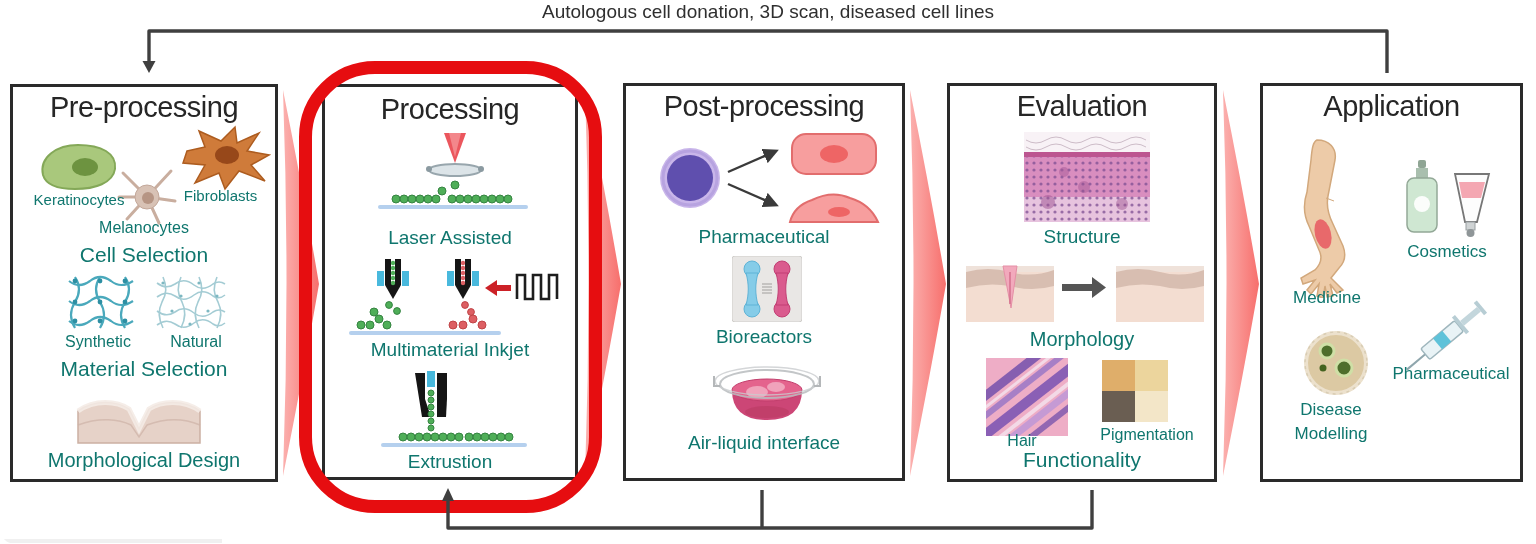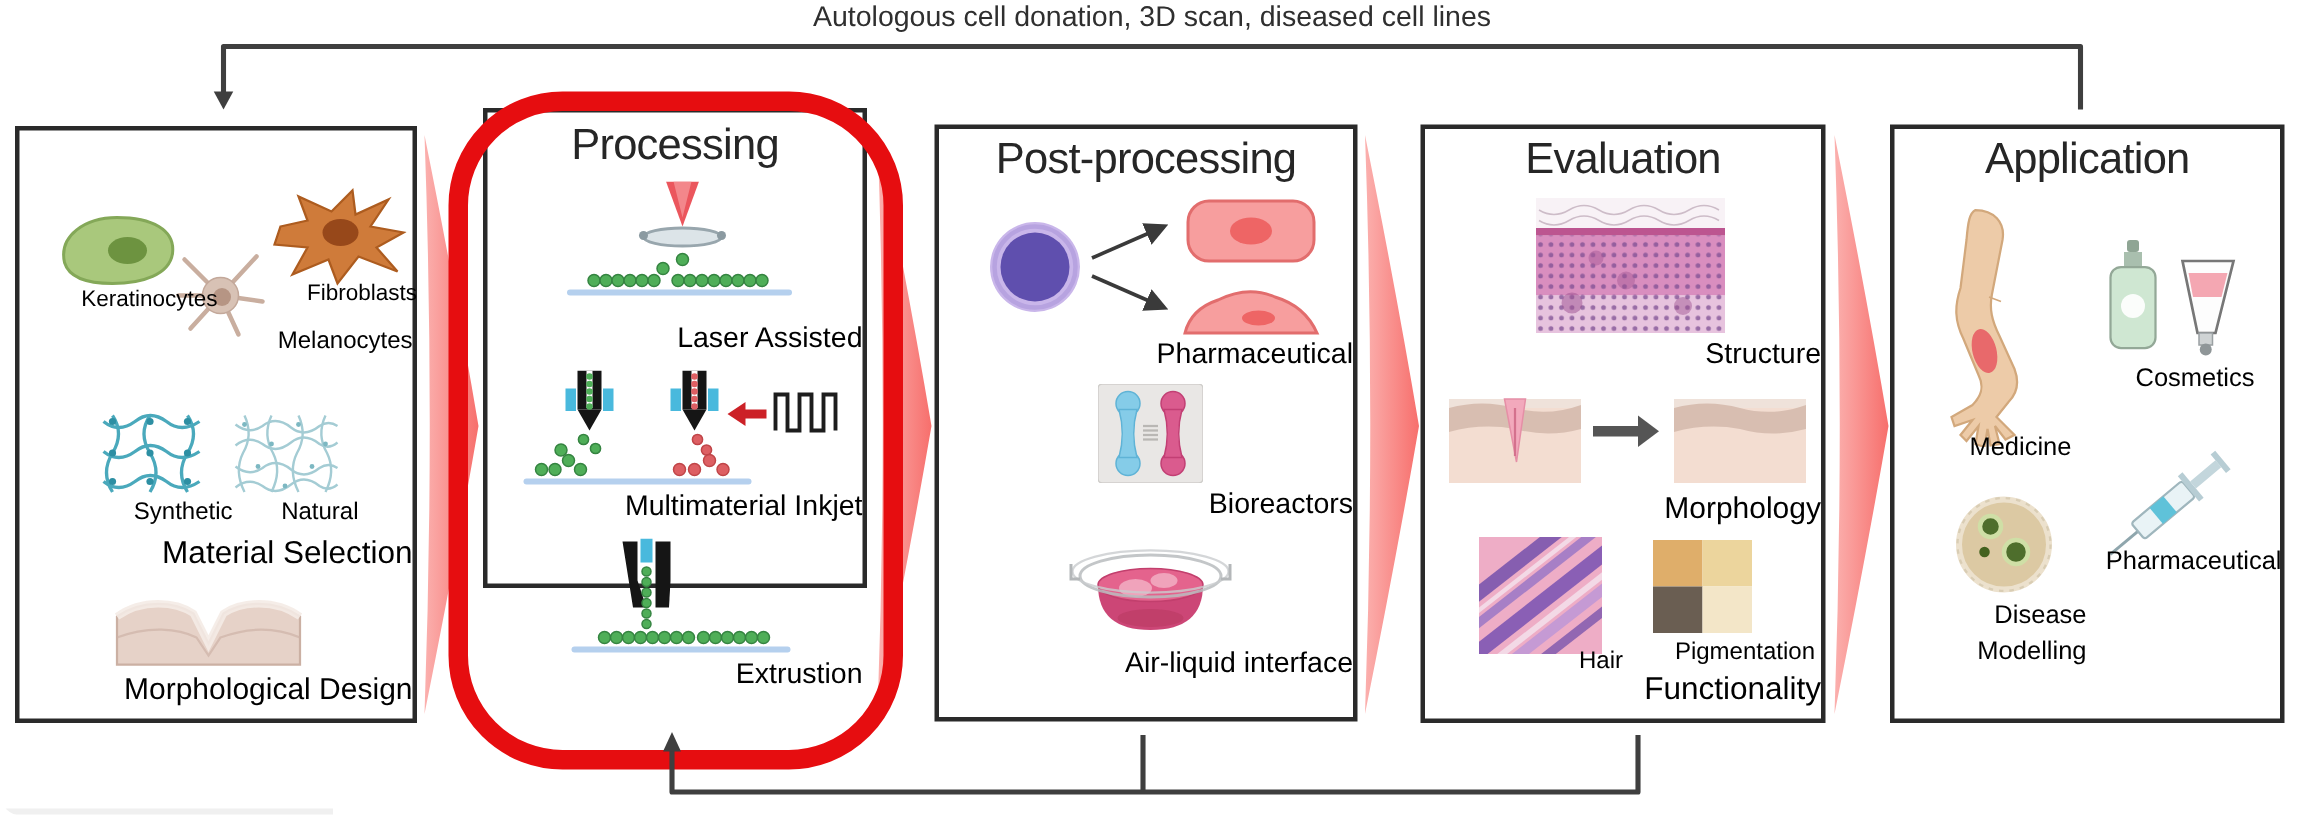--- a/index.html
+++ b/index.html
@@ -5,21 +5,21 @@
   html,body{margin:0;padding:0;background:#fff;}
   .canvas{position:relative;width:1536px;height:544px;background:#fff;overflow:hidden;
           font-family:"Liberation Sans",sans-serif;border-radius:15px;}
   .banner{position:absolute;left:418px;top:1px;width:700px;text-align:center;
           font-size:19px;color:#2f2f2f;}
   .overlay{position:absolute;left:0;top:0;z-index:6;pointer-events:none;}
   .chevron{position:absolute;top:88px;width:48px;height:390px;z-index:1;}
   .stage{position:absolute;background:#fff;border:3px solid #2a2a2a;z-index:2;box-sizing:border-box;}
   .stage .title{position:absolute;left:0;right:0;margin:0;text-align:center;font-weight:400;
                 font-size:29px;letter-spacing:-.5px;color:#262626;}
-  .lbl{position:absolute;text-align:right;color:#000000;line-height:1.15;}
+  .lbl{position:absolute;text-align:center;color:#0f766e;line-height:1.15;}
   .fs15{font-size:15px;} .fs16{font-size:16px;} .fs17{font-size:17px;}
   .fs19{font-size:19px;} .fs20{font-size:20px;} .fs21{font-size:21px;}
   .wide{left:0;right:0;}
   .icon{position:absolute;}
   .ring{position:absolute;left:299px;top:61px;width:303px;height:452px;z-index:5;
         border:13px solid #e60d10;border-radius:76px;box-sizing:border-box;pointer-events:none;}
   .bbar{position:absolute;left:0;top:539px;width:222px;height:4px;background:#f0f0f0;z-index:0;}
 </style>
 </head>
 <body>
@@ -63,20 +63,21 @@
       <path d="M9,2 Q16,195 9,388 Q30,283 45,196 Q30,107 9,2 Z" fill="url(#chevg)"></path>
     </svg>
   <svg class="chevron" style="left:901px" viewBox="0 0 48 390">
       <path d="M9,2 Q16,195 9,388 Q30,283 45,196 Q30,107 9,2 Z" fill="url(#chevg)"></path>
     </svg>
   <svg class="chevron" style="left:1214px" viewBox="0 0 48 390">
       <path d="M9,2 Q16,195 9,388 Q30,283 45,196 Q30,107 9,2 Z" fill="url(#chevg)"></path>
     </svg>
 
   <section class="stage" style="left:10px;top:84px;width:268px;height:398px">
+    <h2 class="title" style="top:4px">Pre-processing</h2>
     <svg class="icon" style="left:20px;top:50px" width="90" height="54" viewBox="0 0 90 54">
       <path d="M10,38 C6,20 24,8 45,8 C68,8 84,16 82,32 C80,46 62,52 42,52 C24,52 13,48 10,38 Z" fill="#a9c87c" stroke="#84a858" stroke-width="2"></path>
       <ellipse cx="52" cy="30" rx="13" ry="9" fill="#6d9340"></ellipse>
     </svg>
     <svg class="icon" style="left:102px;top:78px" width="64" height="64" viewBox="0 0 64 64">
       <g stroke="#c9ae9f" stroke-width="3" stroke-linecap="round">
         <line x1="32" y1="32" x2="8" y2="8"></line>
           <line x1="32" y1="32" x2="56" y2="6"></line>
         <line x1="32" y1="32" x2="60" y2="36"></line>
           <line x1="32" y1="32" x2="44" y2="58"></line>
@@ -86,20 +87,21 @@
       <circle cx="32" cy="32" r="12" fill="#d8c2b5" stroke="#c3a89a"></circle>
       <circle cx="33" cy="33" r="6" fill="#b69584"></circle>
     </svg>
     <svg class="icon" style="left:168px;top:38px" width="90" height="66" viewBox="0 0 90 66">
       <path d="M6,26 L24,22 L18,6 L40,16 L54,2 L56,18 L78,8 L66,26 L88,30 L70,40 L84,56 L58,46 L44,64 L38,48 L14,58 L24,40 L2,38 Z" fill="#cf7b3a" stroke="#ad5c1f" stroke-width="1.5"></path>
       <ellipse cx="46" cy="30" rx="12" ry="9" fill="#97481a"></ellipse>
     </svg>
     <span class="lbl fs15" style="left:0;top:104px;width:132px">Keratinocytes</span>
     <span class="lbl fs15" style="left:150px;top:100px;width:115px">Fibroblasts</span>
     <span class="lbl fs16 wide" style="top:132px">Melanocytes</span>
+    <span class="lbl fs21 wide" style="top:156px">Cell Selection</span>
     <svg class="icon" style="left:50px;top:186px" width="74" height="58" viewBox="0 0 74 58">
       <g stroke="#4aa9bc" stroke-width="2.2" fill="none">
         <path d="M6,8 q10,8 21,0 q10,-8 21,0 q10,8 22,0"></path>
         <path d="M6,28 q10,8 21,0 q10,-8 21,0 q10,8 22,0"></path>
         <path d="M6,48 q10,8 21,0 q10,-8 21,0 q10,8 22,0"></path>
         <path d="M12,4 q8,12 0,25 q-8,13 0,26"></path>
         <path d="M37,4 q-8,12 0,25 q8,13 0,26"></path>
         <path d="M62,4 q8,12 0,25 q-8,13 0,26"></path>
       </g>
       <g fill="#2d8fa3">
@@ -139,21 +141,21 @@
     <span class="lbl fs16" style="left:140px;top:246px;width:86px">Natural</span>
     <span class="lbl fs21 wide" style="top:270px">Material Selection</span>
     <svg class="icon" style="left:62px;top:302px" width="128" height="58" viewBox="0 0 128 58">
       <path d="M3,22 C20,10 42,12 54,20 L64,40 L74,20 C86,12 108,10 125,22 L125,54 L3,54 Z" fill="#e6d2c8" stroke="#cbb0a3" stroke-width="1.5"></path>
       <path d="M3,22 C20,10 42,12 54,20 L64,40 L74,20 C86,12 108,10 125,22" fill="none" stroke="#f4ebe5" stroke-width="5" opacity=".9"></path>
       <path d="M3,36 C24,28 44,30 56,36 L64,48 L72,36 C88,30 106,28 125,36" fill="none" stroke="#cdb2a6" stroke-width="1.5" opacity=".7"></path>
     </svg>
     <span class="lbl fs20 wide" style="top:362px">Morphological Design</span>
   </section>
 
-  <section class="stage" style="left:322px;top:72px;width:256px;height:320px">
+  <section class="stage" style="left:322px;top:84px;width:256px;height:396px">
     <h2 class="title" style="top:6px">Processing</h2>
     <svg class="icon" style="left:45px;top:46px" width="166" height="92" viewBox="0 0 166 92">
       <polygon points="74,0 96,0 85,30" fill="#e9444b" opacity=".9"></polygon>
       <polygon points="79,0 91,0 85,24" fill="#f58f93" opacity=".85"></polygon>
       <ellipse cx="85" cy="37" rx="26" ry="6" fill="#dce4e8" stroke="#98a6ad" stroke-width="2"></ellipse>
       <circle cx="59" cy="36" r="3" fill="#8b9aa1"></circle>
         <circle cx="111" cy="36" r="3" fill="#8b9aa1"></circle>
       <circle cx="85" cy="52" r="4" fill="#4fae58" stroke="#358441"></circle>
       <g fill="#4fae58" stroke="#358441">
         <circle cx="26" cy="66" r="4"></circle>

